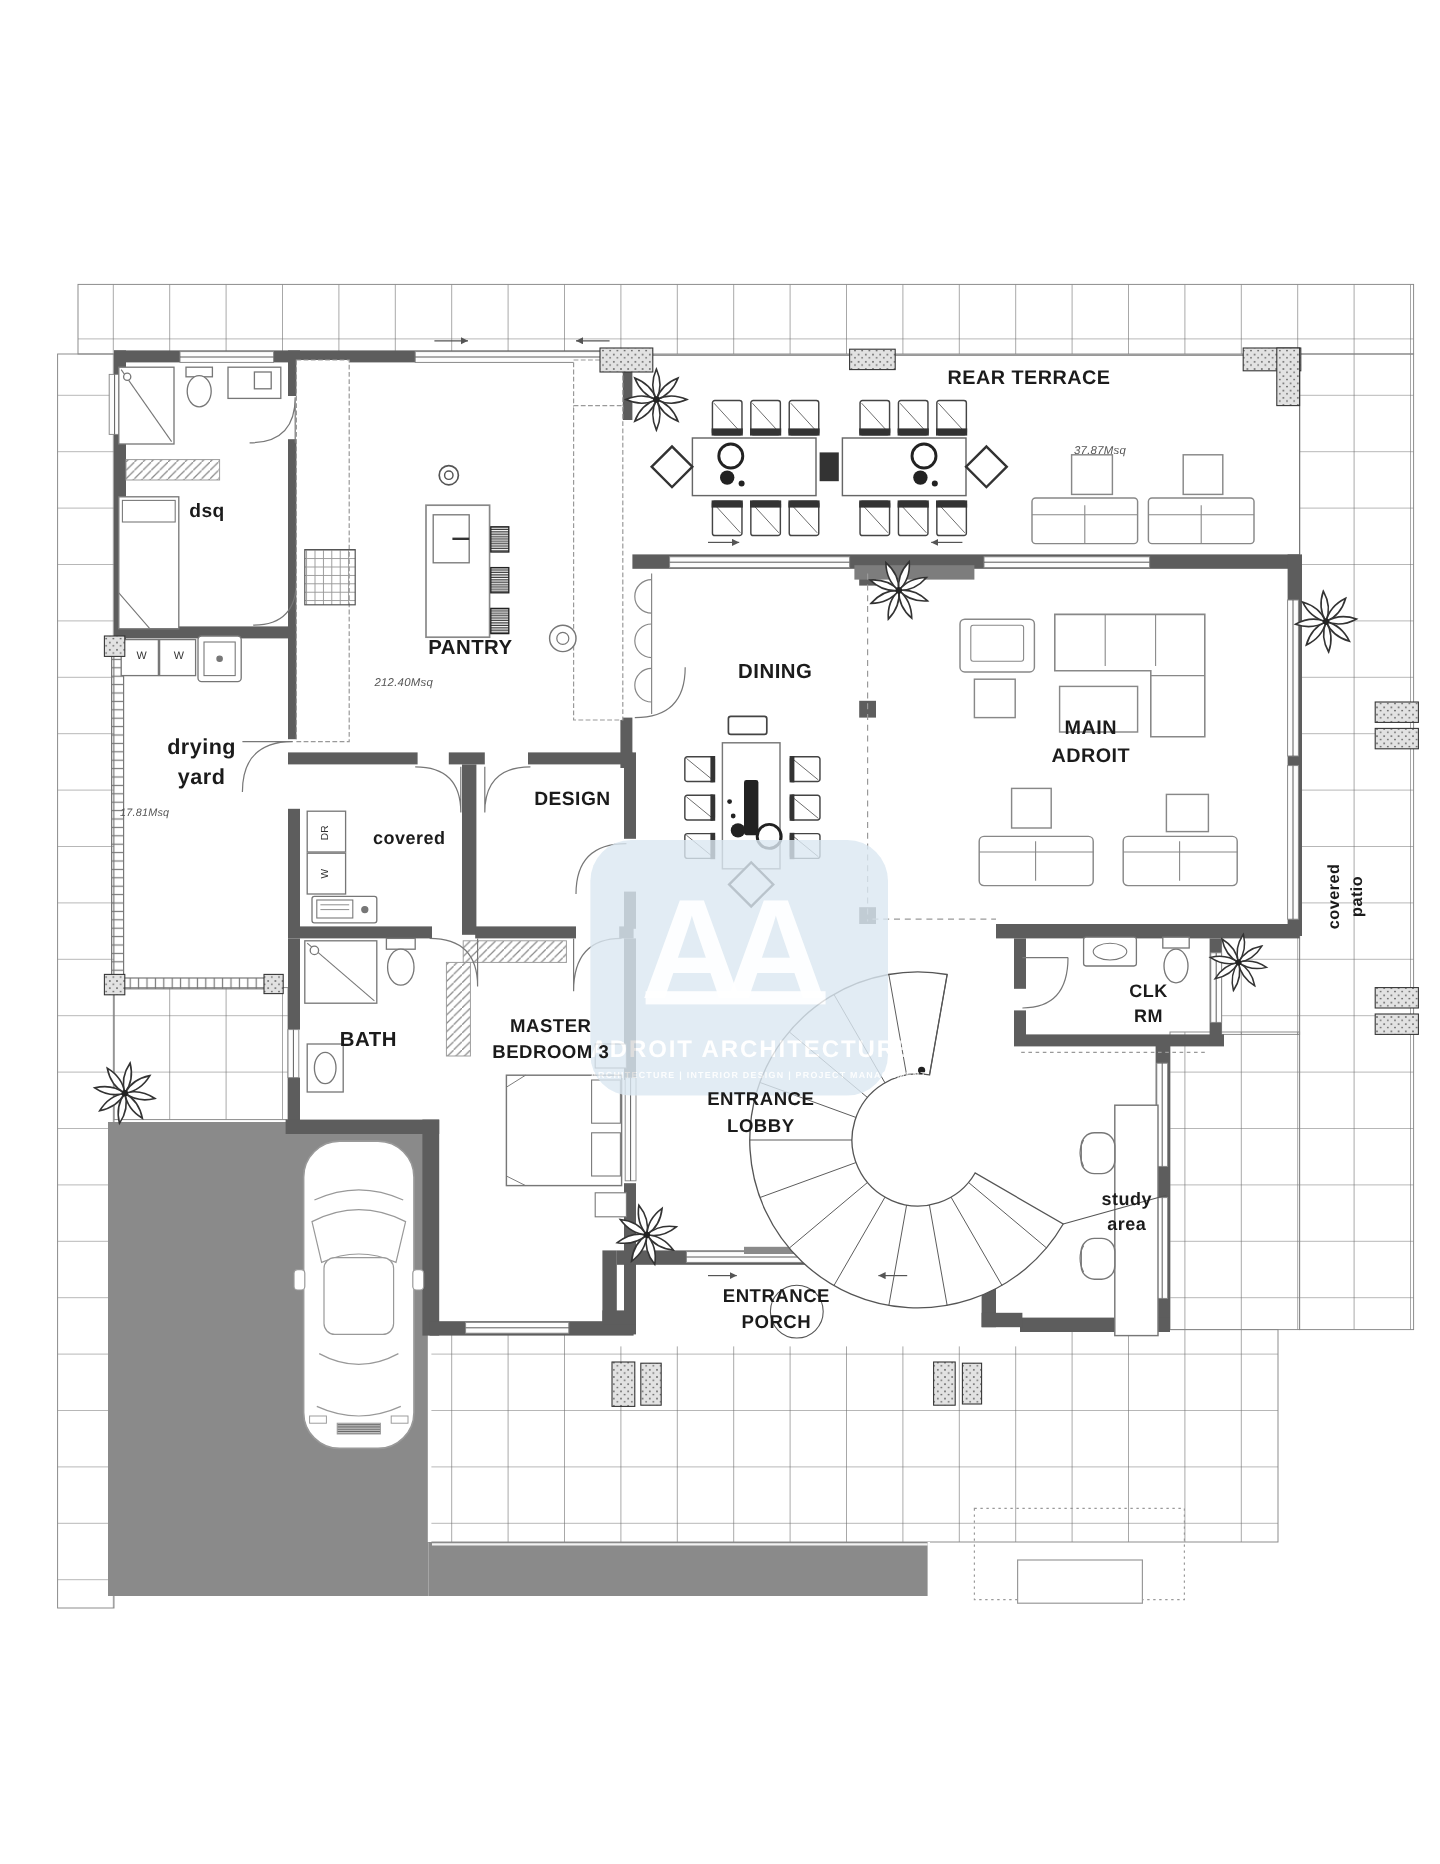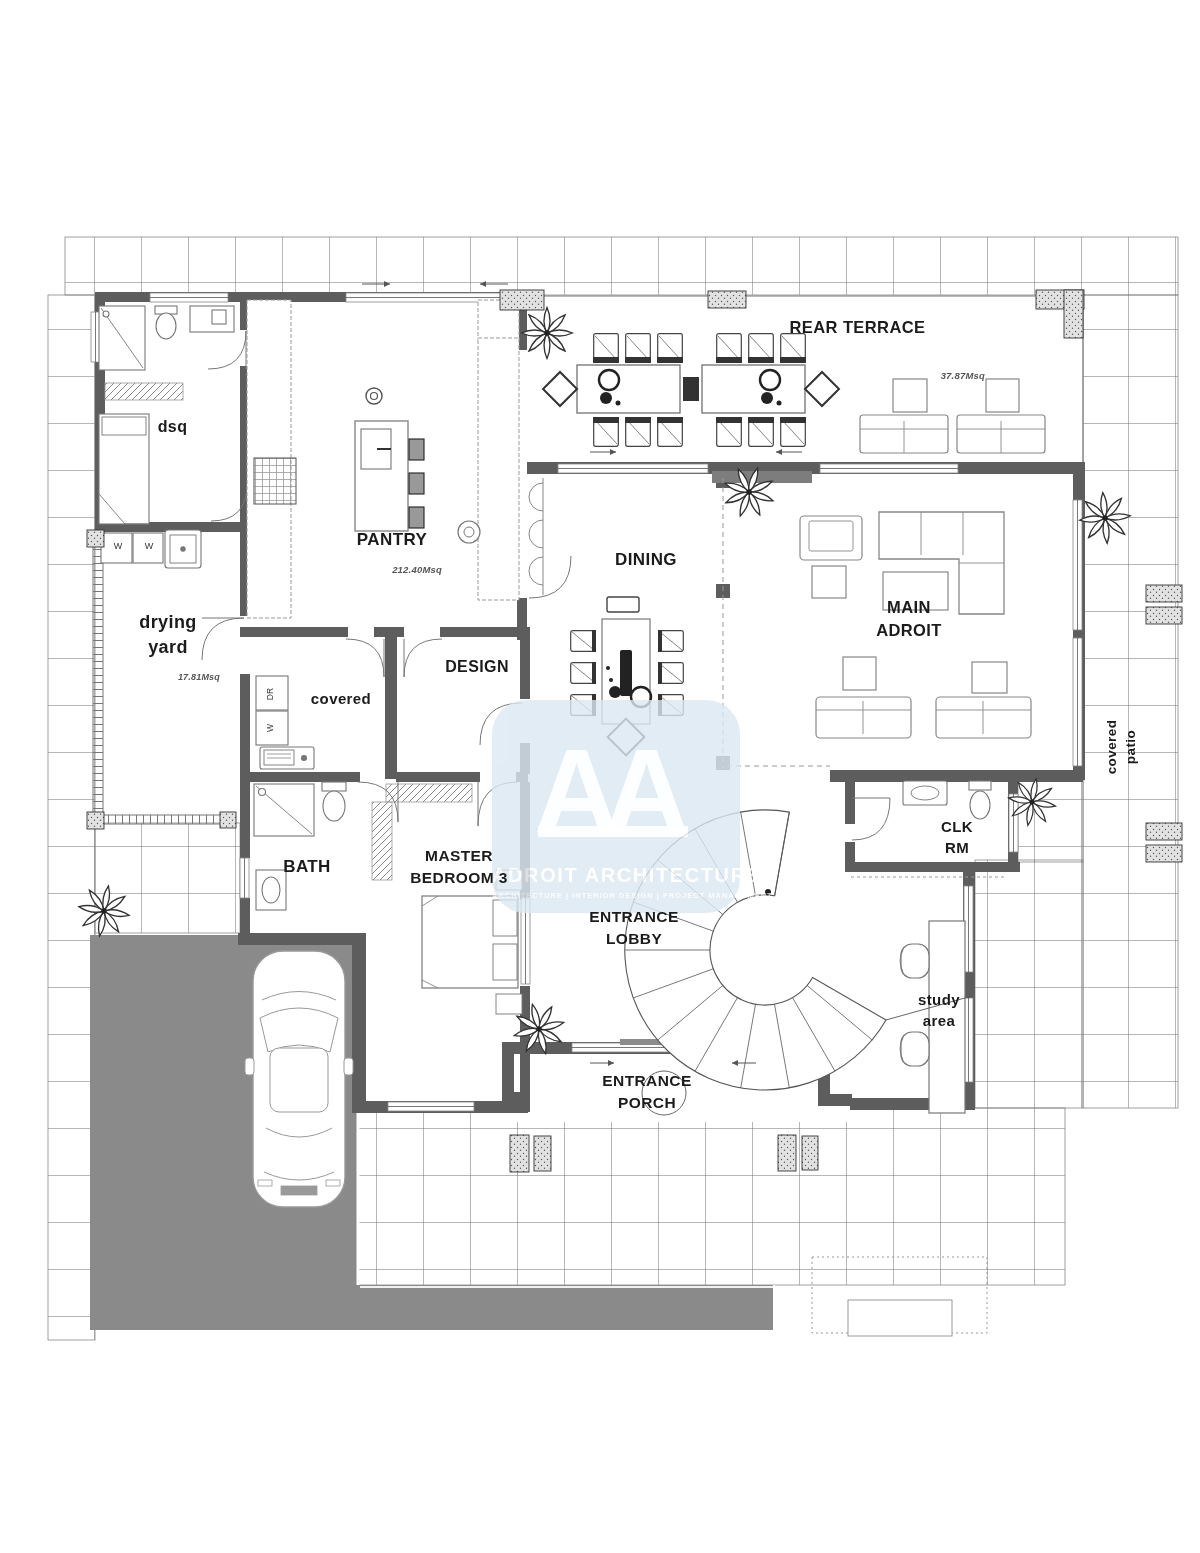--- a/index.html
+++ b/index.html
@@ -3,22 +3,22 @@
 <meta charset="utf-8">
 <style>
   html,body{margin:0;padding:0;background:#fff;}
   #stage{position:relative;width:1200px;height:1553px;background:#fff;overflow:hidden;
          font-family:"Liberation Sans",sans-serif;}
   #stage svg{position:absolute;left:0;top:0;}
   .wall{fill:var(--wall,#5d5d5d);}
   .drive{fill:var(--driveway,#8a8a8a);}
   .lbl{position:absolute;color:#1b1b1b;font-weight:700;text-align:center;
        white-space:pre-line;line-height:1.4;letter-spacing:.4px;}
-  .area{position:absolute;color:#555;font-style:italic;font-weight:700;font-size:9.5px;
-        text-align:right;white-space:pre;letter-spacing:.2px;}
+  .area{position:absolute;color:#555;font-style:italic;font-weight:400;font-size:9.5px;
+        text-align:left;white-space:pre;letter-spacing:.2px;}
   .app{position:absolute;color:#333;font-weight:400;font-size:9px;text-align:center;}
   .rot{transform:rotate(-90deg);transform-origin:center center;}
   #wm{position:absolute;left:492px;top:700px;width:248px;height:213px;border-radius:34px;
       background:var(--watermark-bg,#dbe8f2);opacity:.8;}
   #wm .brand{position:absolute;left:0;right:0;bottom:26px;text-align:center;color:#fff;
       font-weight:700;font-size:20px;letter-spacing:1.6px;white-space:nowrap;}
   #wm .tag{position:absolute;left:0;right:0;bottom:13px;text-align:right;color:rgba(255,255,255,.92);
       font-weight:700;font-size:7.4px;letter-spacing:1.05px;white-space:nowrap;}
   #wm svg{position:absolute;left:0;top:0;}
 </style>
@@ -465,21 +465,21 @@
     <g fill="rgba(255,255,255,0.95)" font-family="Liberation Sans, sans-serif" font-weight="700" font-size="118">
       <text x="42" y="132">A</text>
       <text x="112" y="132">A</text>
     </g>
     <rect x="46" y="126" width="150" height="11" fill="rgba(255,255,255,0.95)"></rect>
   </svg>
   <div class="brand">ADROIT ARCHITECTURE</div>
   <div class="tag">ARCHITECTURE | INTERIOR DESIGN | PROJECT MANAGEMENT</div>
 </div>
 
-<div class="lbl" style="left:755px;top:316px;width:205px;font-size:16.5px">REAR TERRACE</div>
+<div class="lbl" style="left:755px;top:304px;width:205px;font-size:16.5px">REAR TERRACE</div>
 <div class="area" style="left:895px;top:370px;width:90px">37.87Msq</div>
 
 <div class="lbl" style="left:312px;top:528px;width:160px;font-size:17px">PANTRY</div>
 <div class="area" style="left:312px;top:564px;width:130px">212.40Msq</div>
 
 <div class="lbl" style="left:566px;top:548px;width:160px;font-size:17px">DINING</div>
 
 <div class="lbl" style="left:829px;top:596px;width:160px;font-size:16.5px">MAIN
 ADROIT</div>
 

